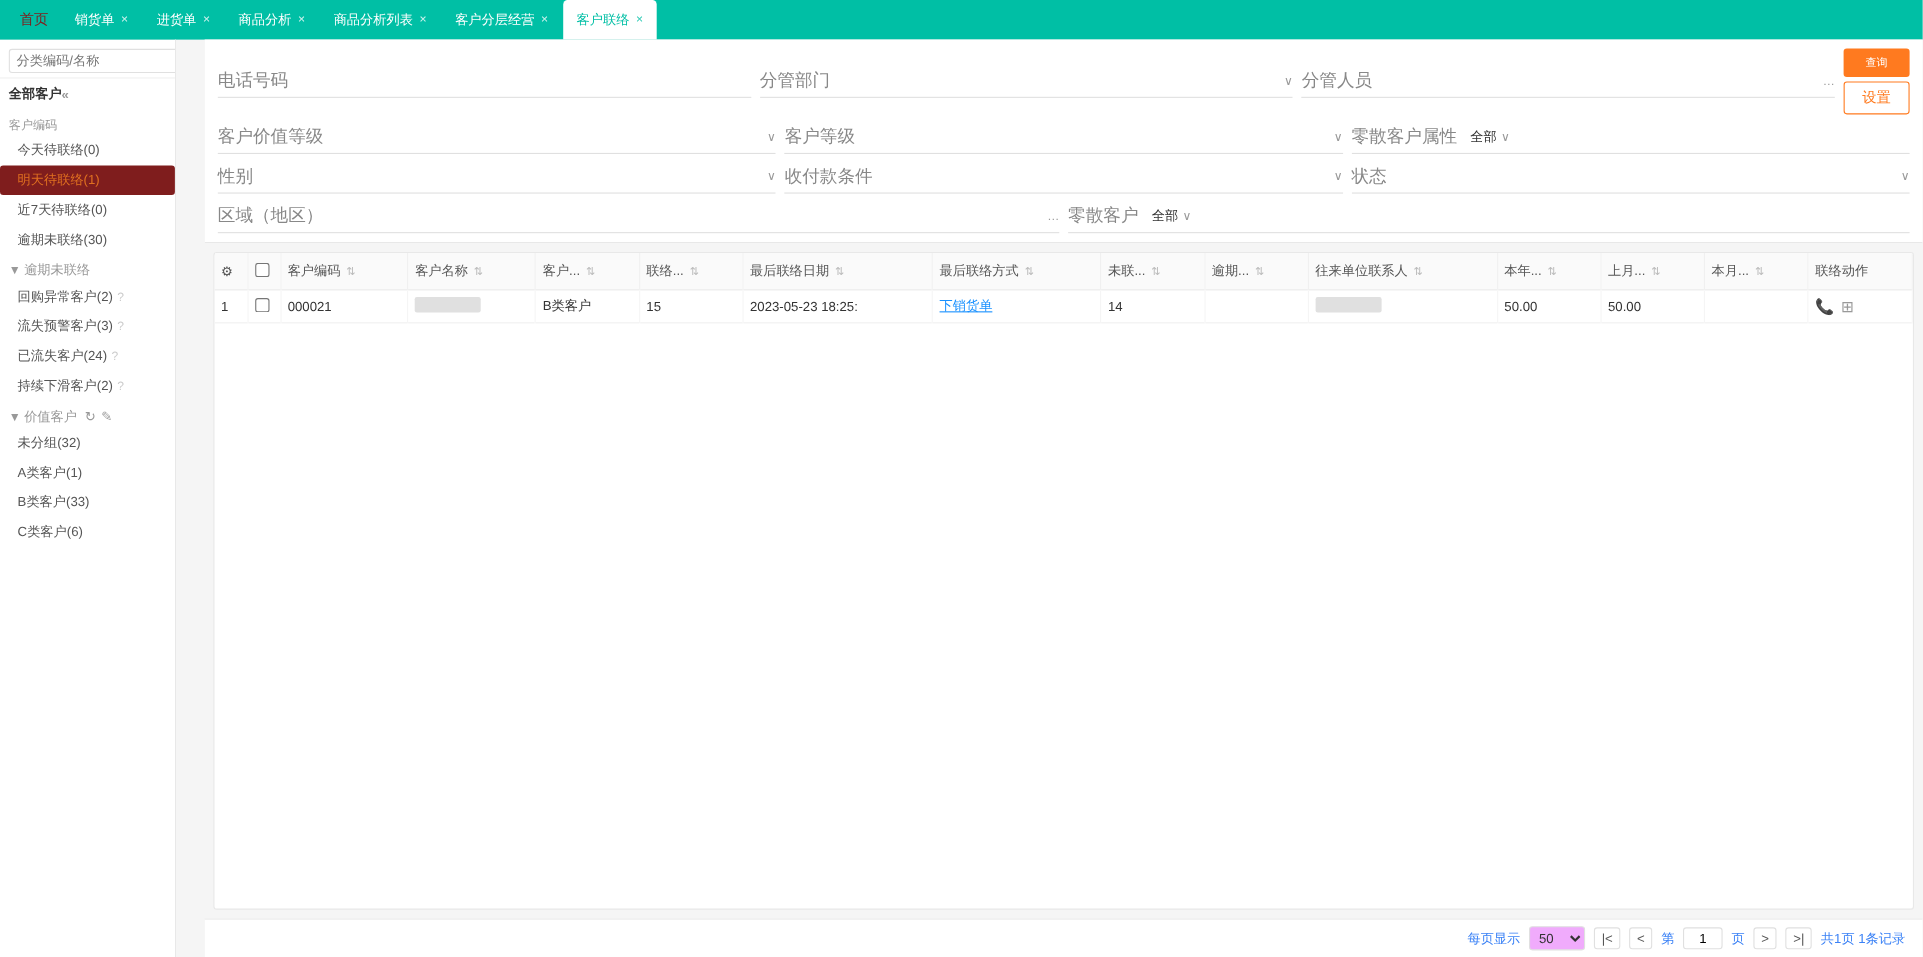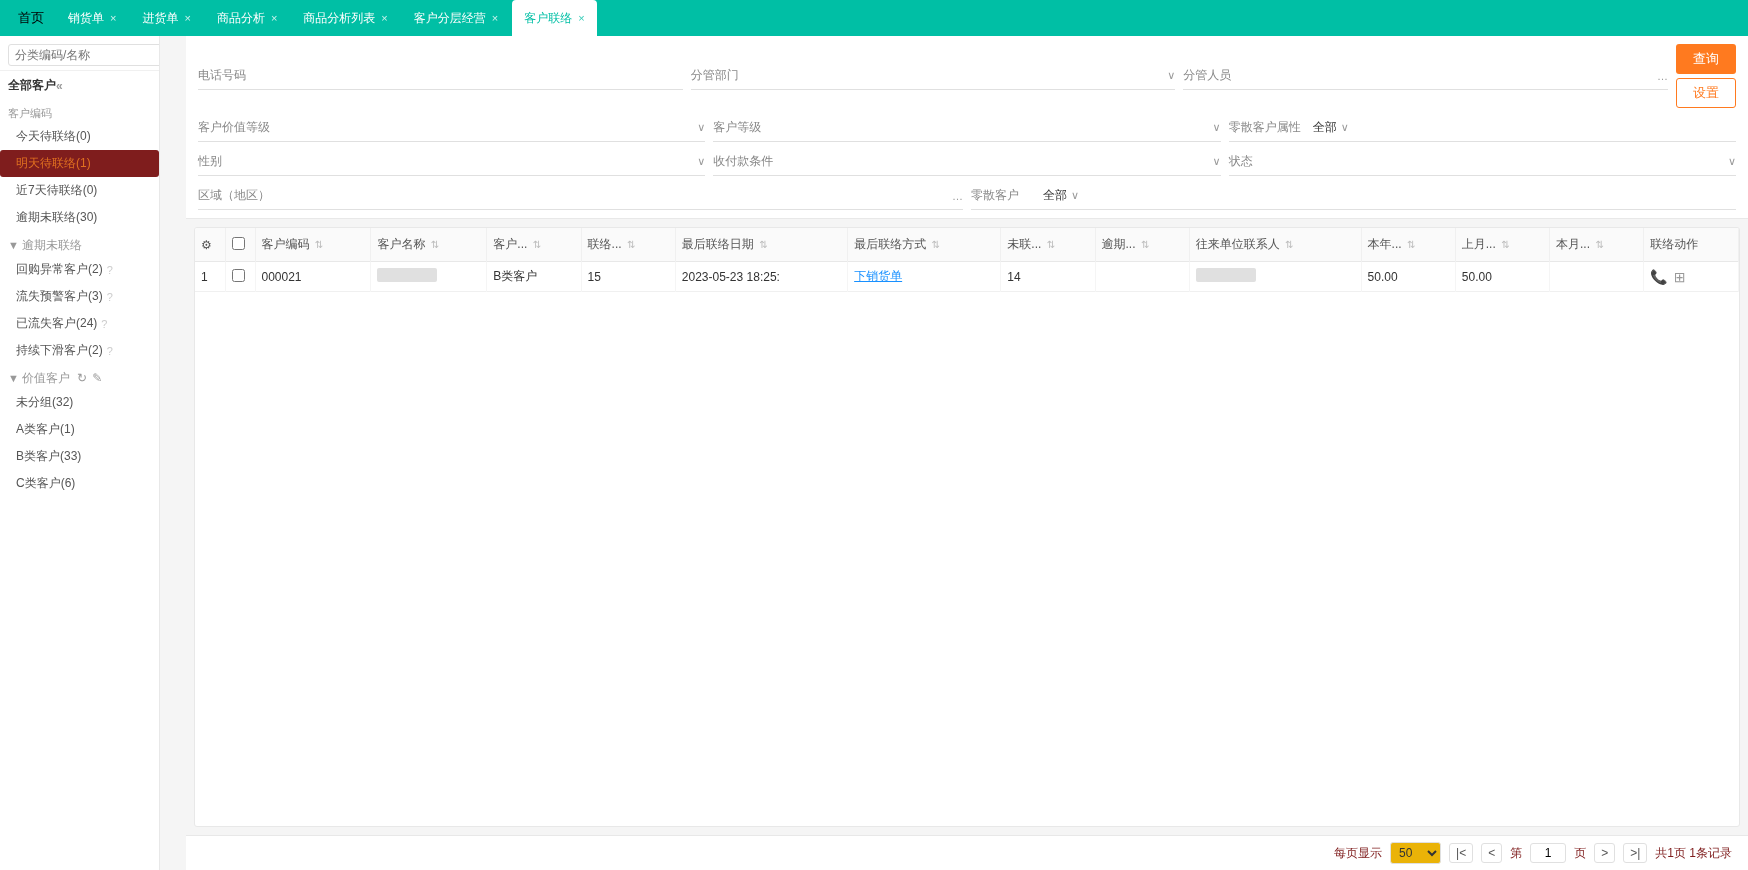--- a/index.html
+++ b/index.html
@@ -12,21 +12,21 @@
       padding: 0 8px; gap: 2px;
     }
     .nav-item {
       color: #fff; padding: 0 12px; height: 36px; display: flex; align-items: center;
       cursor: pointer; white-space: nowrap; font-size: 13px; gap: 4px;
     }
     .nav-item.active {
       background: #fff; color: #00bfa5; border-radius: 4px 4px 0 0;
     }
     .nav-item .close-x { font-size: 11px; opacity: 0.8; margin-left: 2px; }
-    .nav-home { color: #000000; font-size: 13px; padding: 0 10px; height: 20px; display: flex; align-items: center; }
+    .nav-home { color: #7f1d1d; font-size: 13px; padding: 0 10px; height: 20px; display: flex; align-items: center; }
 
     
     .main-layout { display: flex; height: calc(870px - 36px); gap: 26px; }
 
     
     .sidebar {
       width: 160px; background: #fff; border-right: 1px solid #e8e8e8;
       display: flex; flex-direction: column; overflow-y: auto;
     }
     .sidebar-search {
@@ -83,27 +83,27 @@
       background: #fff; border-bottom: 1px solid #e8e8e8; padding: 8px 12px;
     }
     .filter-row {
       display: flex; align-items: center; margin-bottom: 6px; gap: 8px;
     }
     .filter-row:last-child { margin-bottom: 0; }
     .filter-field {
       display: flex; align-items: center; flex: 1;
       border-bottom: 1px solid #e0e0e0; padding: 4px 0; min-height: 28px;
     }
-    .filter-field label { color: #888; font-size: 12px; white-space: nowrap; margin-right: 8px; min-width: 60px; }
+    .filter-field label { color: #888; font-size: 16px; white-space: nowrap; margin-right: 8px; min-width: 60px; }
     .filter-field .field-input { flex: 1; border: none; outline: none; font-size: 12px; color: #333; background: transparent; }
     .filter-field .dropdown-icon { color: #999; font-size: 11px; margin-left: 4px; }
     .filter-field .more-icon { color: #999; font-size: 11px; margin-left: 4px; }
     .query-btn {
       background: #ff7a1f; color: #fff; border: none; border-radius: 3px;
-      padding: 6px 16px; cursor: pointer; font-size: 13px; white-space: nowrap;
+      padding: 6px 16px; cursor: pointer; font-size: 10px; white-space: nowrap;
     }
     .setting-btn {
       background: #fff; color: #ff7a1f; border: 1px solid #ff7a1f; border-radius: 3px;
       padding: 5px 16px; cursor: pointer; font-size: 13px; white-space: nowrap;
     }
     .btn-group { display: flex; flex-direction: column; gap: 4px; }
 
     
     .table-container {
       flex: 1; overflow: auto; background: #fff; margin: 8px; border-radius: 3px;
@@ -126,24 +126,24 @@
     .masked { background: #e0e0e0; border-radius: 2px; display: inline-block; height: 14px; width: 60px; }
     .action-icons { display: flex; gap: 6px; align-items: center; }
     .action-icon { color: #999; cursor: pointer; font-size: 14px; }
 
     
     .footer {
       display: flex; align-items: center; justify-content: flex-end;
       padding: 6px 16px; background: #fff; border-top: 1px solid #e8e8e8;
       gap: 8px;
     }
-    .footer-text { color: #7f1d1d; font-size: 12px; }
+    .footer-text { color: #3b82f6; font-size: 12px; }
     .page-size-select {
       border: 1px solid #e0e0e0; border-radius: 3px; padding: 2px 4px;
-      font-size: 12px; color: #333; background: #eab308;
+      font-size: 12px; color: #333; background: #f0abfc;
     }
     .page-btn {
       border: 1px solid #e0e0e0; background: #fff; padding: 2px 6px;
       cursor: pointer; border-radius: 3px; color: #555; font-size: 12px;
     }
     .page-input {
       border: 1px solid #e0e0e0; border-radius: 3px; padding: 2px 4px;
       font-size: 12px; width: 36px; text-align: center;
     }
 

